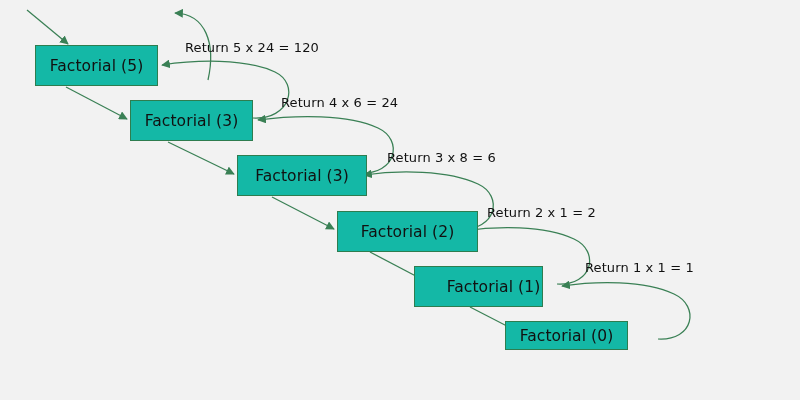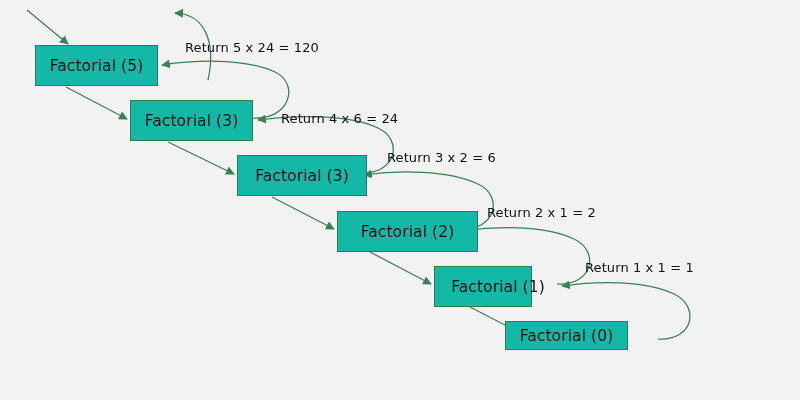--- a/index.html
+++ b/index.html
@@ -83,26 +83,26 @@
   </div>
   <div class="node-box" style="left:130px; top:100px; width:123px; height:41px;">
     <span>Factorial (3)</span>
   </div>
   <div class="node-box" style="left:237px; top:155px; width:130px; height:41px;">
     <span>Factorial (3)</span>
   </div>
   <div class="node-box" style="left:337px; top:211px; width:141px; height:41px;">
     <span>Factorial (2)</span>
   </div>
-  <div class="node-box" style="left:434px; top:266px; width:98px; height:41px;padding-left:30px;">
+  <div class="node-box" style="left:414px; top:266px; width:129px; height:41px;padding-left:30px;">
     <span>Factorial (1)</span>
   </div>
   <div class="node-box" style="left:505px; top:321px; width:123px; height:29px;">
     <span>Factorial (0)</span>
   </div>
 
   <div class="edge-label" style="left:185px; top:40px;">Return 5 x 24 = 120</div>
-  <div class="edge-label" style="left:281px; top:95px;margin-top:16px;">Return 4 x 6 = 24</div>
-  <div class="edge-label" style="left:387px; top:150px;">Return 3 x 2 = 6</div>
+  <div class="edge-label" style="left:281px; top:95px;">Return 4 x 6 = 24</div>
+  <div class="edge-label" style="left:387px; top:150px;">Return 3 x 8 = 6</div>
   <div class="edge-label" style="left:487px; top:205px;">Return 2 x 1 = 2</div>
   <div class="edge-label" style="left:585px; top:260px;">Return 1 x 1 = 1</div>
 
 </div>
 
 </body></html>

